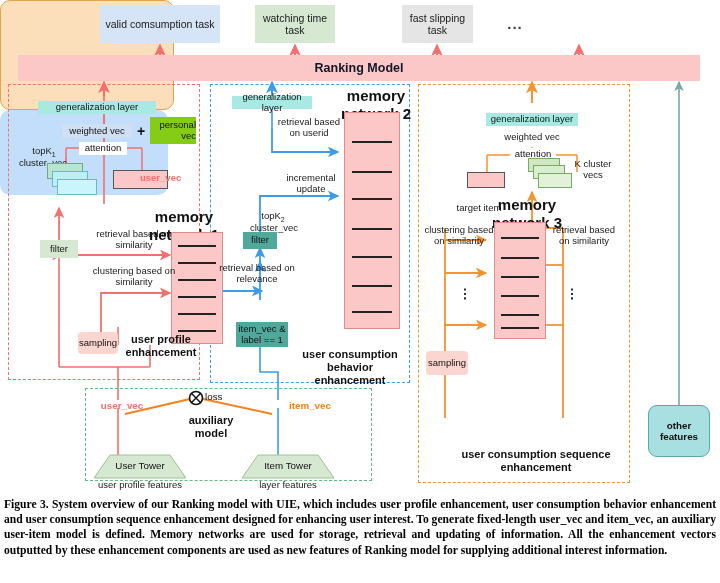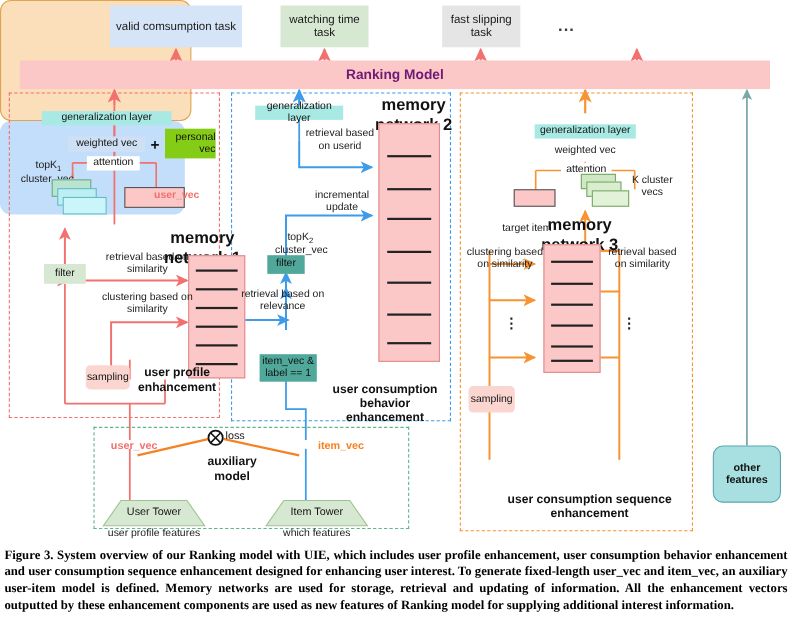--- a/index.html
+++ b/index.html
@@ -11,21 +11,21 @@
 
   
   .task{font-size:10.5px;color:#1a1a1a;}
   .t-valid{left:100px;top:5px;width:120px;height:38px;background:#d6e4f7;}
   .t-watch{left:255px;top:5px;width:80px;height:38px;background:#d7e8d2;}
   .t-fast{left:402px;top:5px;width:71px;height:38px;background:#e5e5e5;}
   .t-inter{left:548px;top:5px;width:62px;height:38px;background:#fbc781;}
   .dots{left:495px;top:14px;width:40px;height:20px;font-size:15px;font-weight:bold;color:#3a3a3a;letter-spacing:1px;}
 
   
-  .ranking{left:18px;top:55px;width:682px;height:26px;background:#fbc7c7;font-size:12.5px;font-weight:bold;color:#701a75;}
+  .ranking{left:18px;top:55px;width:682px;height:26px;background:#fbc7c7;font-size:12.5px;font-weight:bold;color:#0f172a;}
 
   
   .dash{position:absolute;box-sizing:border-box;background:transparent;}
   .d-red{left:8px;top:84px;width:192px;height:296px;border:1.7px dashed #f2706e;}
   .d-blue{left:210px;top:84px;width:200px;height:299px;border:1.7px dashed #3d9be9;}
   .d-orange{left:418px;top:84px;width:212px;height:399px;border:1.7px dashed #f79331;}
   .d-green{left:85px;top:388px;width:287px;height:93px;border:1.7px dashed #63b58a;}
 
   
   .gp-orange{left:18px;top:96px;width:172px;height:108px;background:#fbdfba;border:1.3px solid #e0a34f;border-radius:10px;}
@@ -292,20 +292,20 @@
     <div class="lbl loss" style="left:205px;top:391px;width:32px;height:12px;text-align:left;">loss</div>
     <div class="lbl vecs-red" style="left:95px;top:400px;width:54px;height:12px;">user_vec</div>
     <div class="lbl vecs-orange" style="left:283px;top:400px;width:54px;height:12px;">item_vec</div>
 
     <div class="lbl towerlabel" style="left:110px;top:460px;width:60px;height:14px;">User Tower</div>
     <div class="lbl towerlabel" style="left:258px;top:460px;width:60px;height:14px;">Item Tower</div>
 
     <div class="lbl auxtitle" style="left:180px;top:414px;width:62px;height:28px;">auxiliary model</div>
 
     <div class="lbl tiny" style="left:85px;top:479px;width:110px;height:14px;">user profile features</div>
-    <div class="lbl tiny" style="left:243px;top:479px;width:90px;height:14px;">which features</div>
+    <div class="lbl tiny" style="left:243px;top:479px;width:90px;height:14px;">layer features</div>
 
     <div class="box otherfeat">other features</div>
 
   </div>
 
   <div id="caption">Figure 3. System overview of our Ranking model with UIE, which includes user profile enhancement, user consumption behavior enhancement and user consumption sequence enhancement designed for enhancing user interest. To generate fixed-length user_vec and item_vec, an auxiliary user-item model is defined. Memory networks are used for storage, retrieval and updating of information. All the enhancement vectors outputted by these enhancement components are used as new features of Ranking model for supplying additional interest information.</div>
 </div>
 
 </body></html>

